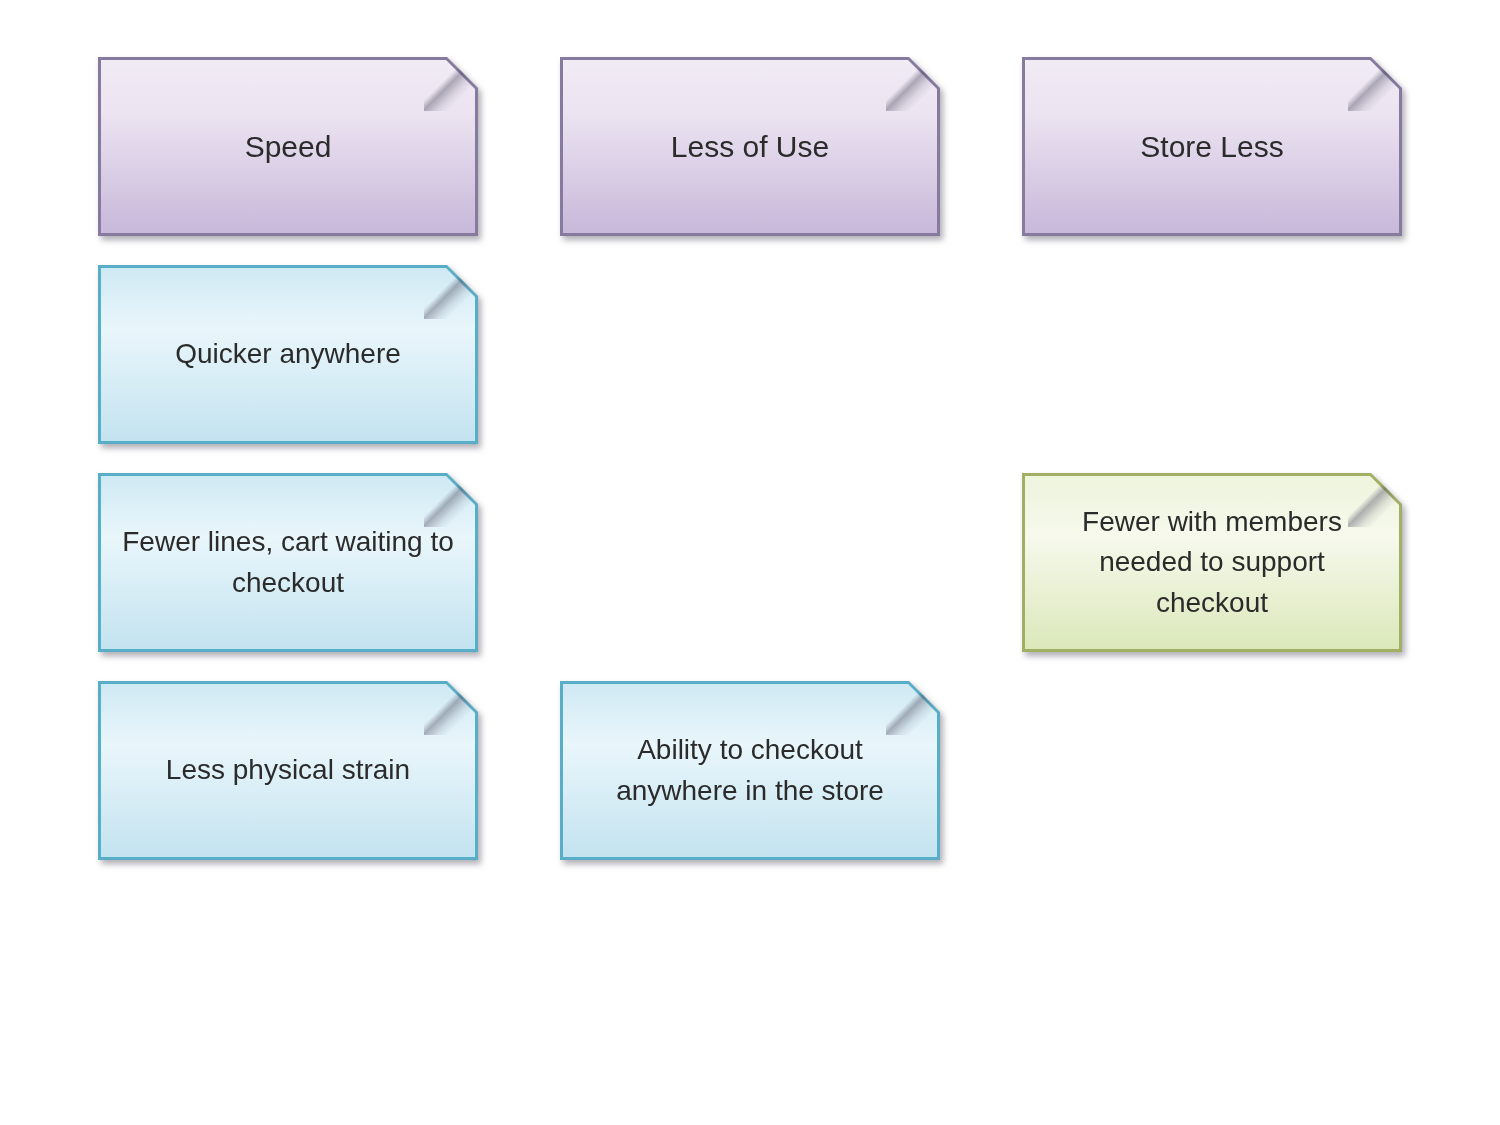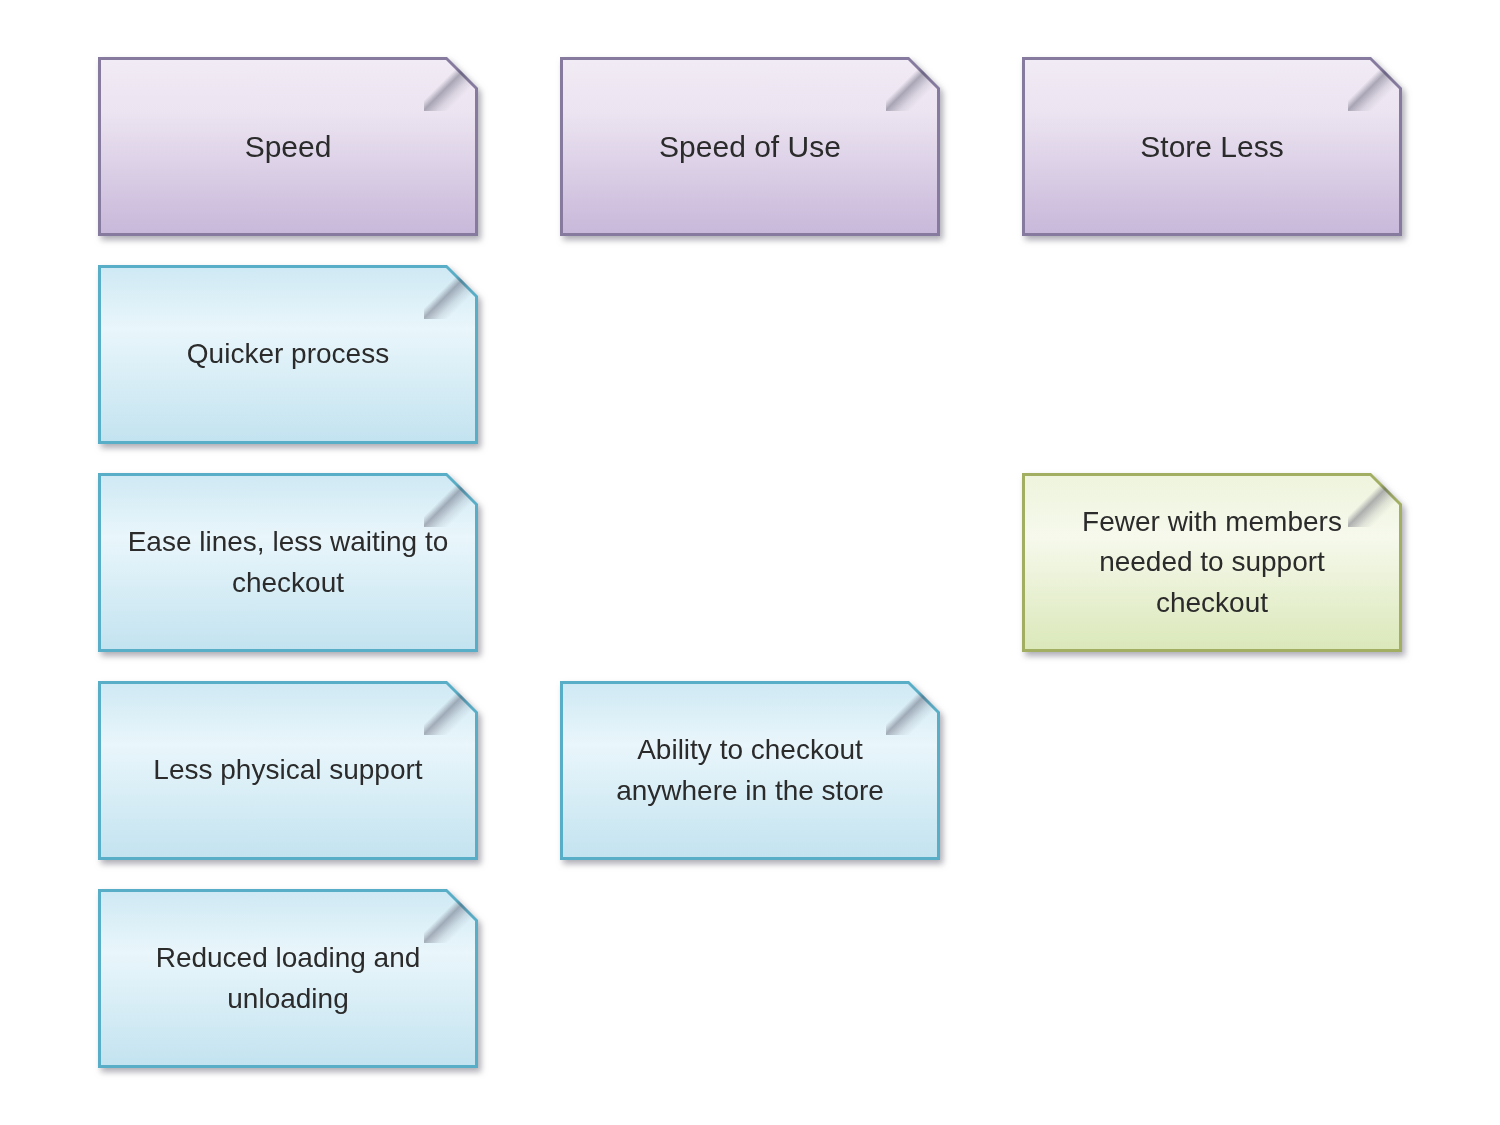--- a/index.html
+++ b/index.html
@@ -95,50 +95,43 @@
           <div class="fill"></div>
           <div class="fold-shade"></div>
         </div>
       <div class="label header-label">Speed</div>
     </div>
     <div class="card blue" style="grid-area:2/1">
       <div class="shape">
           <div class="fill"></div>
           <div class="fold-shade"></div>
         </div>
-      <div class="label">Quicker process</div>
+      <div class="label">Quicker anywhere</div>
     </div>
     <div class="card blue" style="grid-area:3/1">
       <div class="shape">
           <div class="fill"></div>
           <div class="fold-shade"></div>
         </div>
-      <div class="label">Ease lines, less waiting to checkout</div>
+      <div class="label">Fewer lines, cart waiting to checkout</div>
     </div>
     <div class="card blue" style="grid-area:4/1">
       <div class="shape">
           <div class="fill"></div>
           <div class="fold-shade"></div>
         </div>
-      <div class="label">Less physical support</div>
-    </div>
-    <div class="card blue" style="grid-area:5/1">
-      <div class="shape">
-          <div class="fill"></div>
-          <div class="fold-shade"></div>
-        </div>
-      <div class="label">Reduced loading and unloading</div>
+      <div class="label">Less physical strain</div>
     </div>
 
     <div class="card purple" style="grid-area:1/2">
       <div class="shape">
           <div class="fill"></div>
           <div class="fold-shade"></div>
         </div>
-      <div class="label header-label">Speed of Use</div>
+      <div class="label header-label">Less of Use</div>
     </div>
     <div class="card blue" style="grid-area:4/2">
       <div class="shape">
           <div class="fill"></div>
           <div class="fold-shade"></div>
         </div>
       <div class="label">Ability to checkout anywhere in the store</div>
     </div>
 
     <div class="card purple" style="grid-area:1/3">

